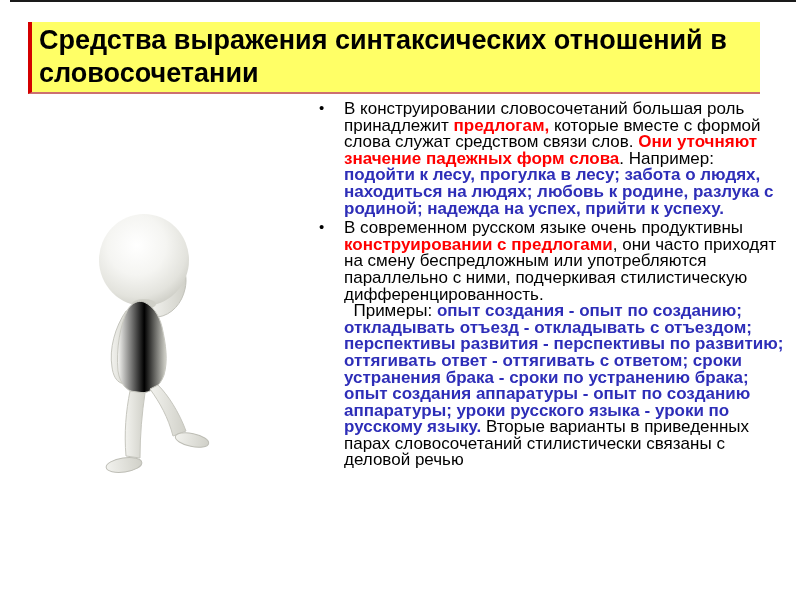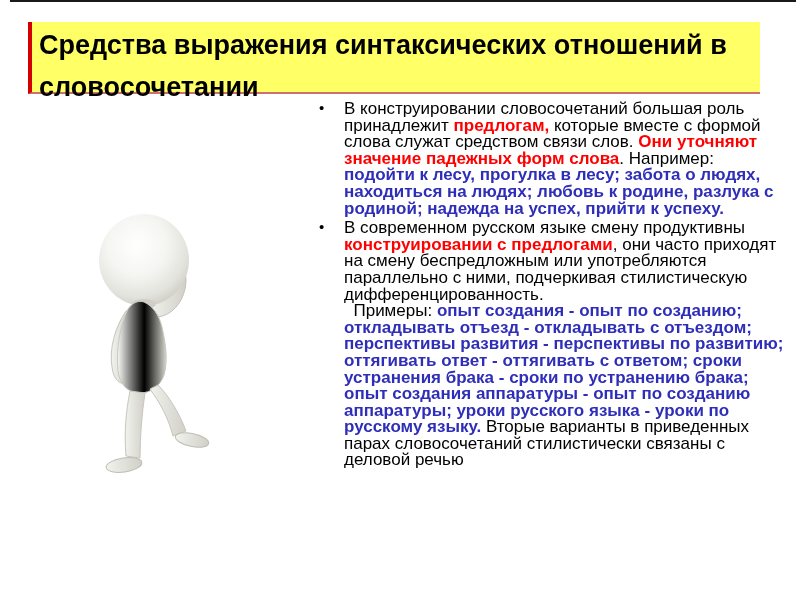--- a/index.html
+++ b/index.html
@@ -31,21 +31,21 @@
     height: 72px;
     box-sizing: border-box;
     background: #ffff66;
     border-left: 4px solid #d40000;
     border-bottom: 2px solid #cc7070;
     padding: 2px 6px 0 7px;
   }
   .title-bar h1 {
     margin: 0;
     font-size: 27px;
-    line-height: 42px;
+    line-height: 33px;
     font-weight: bold;
     color: #000000;
   }
   .figure-wrap {
     position: absolute;
     left: 52px;
     top: 203px;
     width: 210px;
     height: 290px;
   }
@@ -127,17 +127,17 @@
       <ellipse cx="72" cy="262" rx="18" ry="7" transform="rotate(-8 72 262)" fill="url(#limbGrad)" stroke="#bdbdb5" stroke-width="1"></ellipse>
 
       <path d="M98,186 C108,200 116,214 121,233 L134,228 C127,209 116,192 106,182 Z" fill="url(#limbGrad)" stroke="#c6c6be" stroke-width="1"></path>
 
       <ellipse cx="140" cy="237" rx="17" ry="6.5" transform="rotate(12 140 237)" fill="url(#limbGrad)" stroke="#bdbdb5" stroke-width="1"></ellipse>
     </svg>
   </div>
 
   <ul class="bullets">
       <li class="bullet-item"><span class="bullet-dot">•</span><span class="seg-plain">В конструировании словосочетаний большая роль принадлежит </span><span class="seg-red">предлогам,</span><span class="seg-plain"> которые вместе с формой слова служат средством связи слов. </span><span class="seg-red">Они уточняют значение падежных форм слова</span><span class="seg-plain">. Например: </span><span class="seg-blue">подойти к лесу, прогулка в лесу; забота о людях, находиться на людях; любовь к родине, разлука с родиной; надежда на успех, прийти к успеху.</span></li>
-      <li class="bullet-item"><span class="bullet-dot">•</span><span class="seg-plain">В современном русском языке смену продуктивны </span><span class="seg-red">конструировании с предлогами</span><span class="seg-plain">, они часто приходят на смену беспредложным или употребляются параллельно с ними, подчеркивая стилистическую дифференцированность.
+      <li class="bullet-item"><span class="bullet-dot">•</span><span class="seg-plain">В современном русском языке очень продуктивны </span><span class="seg-red">конструировании с предлогами</span><span class="seg-plain">, они часто приходят на смену беспредложным или употребляются параллельно с ними, подчеркивая стилистическую дифференцированность.
   Примеры: </span><span class="seg-blue">опыт создания - опыт по созданию; откладывать отъезд - откладывать с отъездом; перспективы развития - перспективы по развитию; оттягивать ответ - оттягивать с ответом; сроки устранения брака - сроки по устранению брака; опыт создания аппаратуры - опыт по созданию аппаратуры; уроки русского языка - уроки по русскому языку.</span><span class="seg-plain"> Вторые варианты в приведенных парах словосочетаний стилистически связаны с деловой речью</span></li>
     </ul>
 
 </div>
 
 </body></html>

